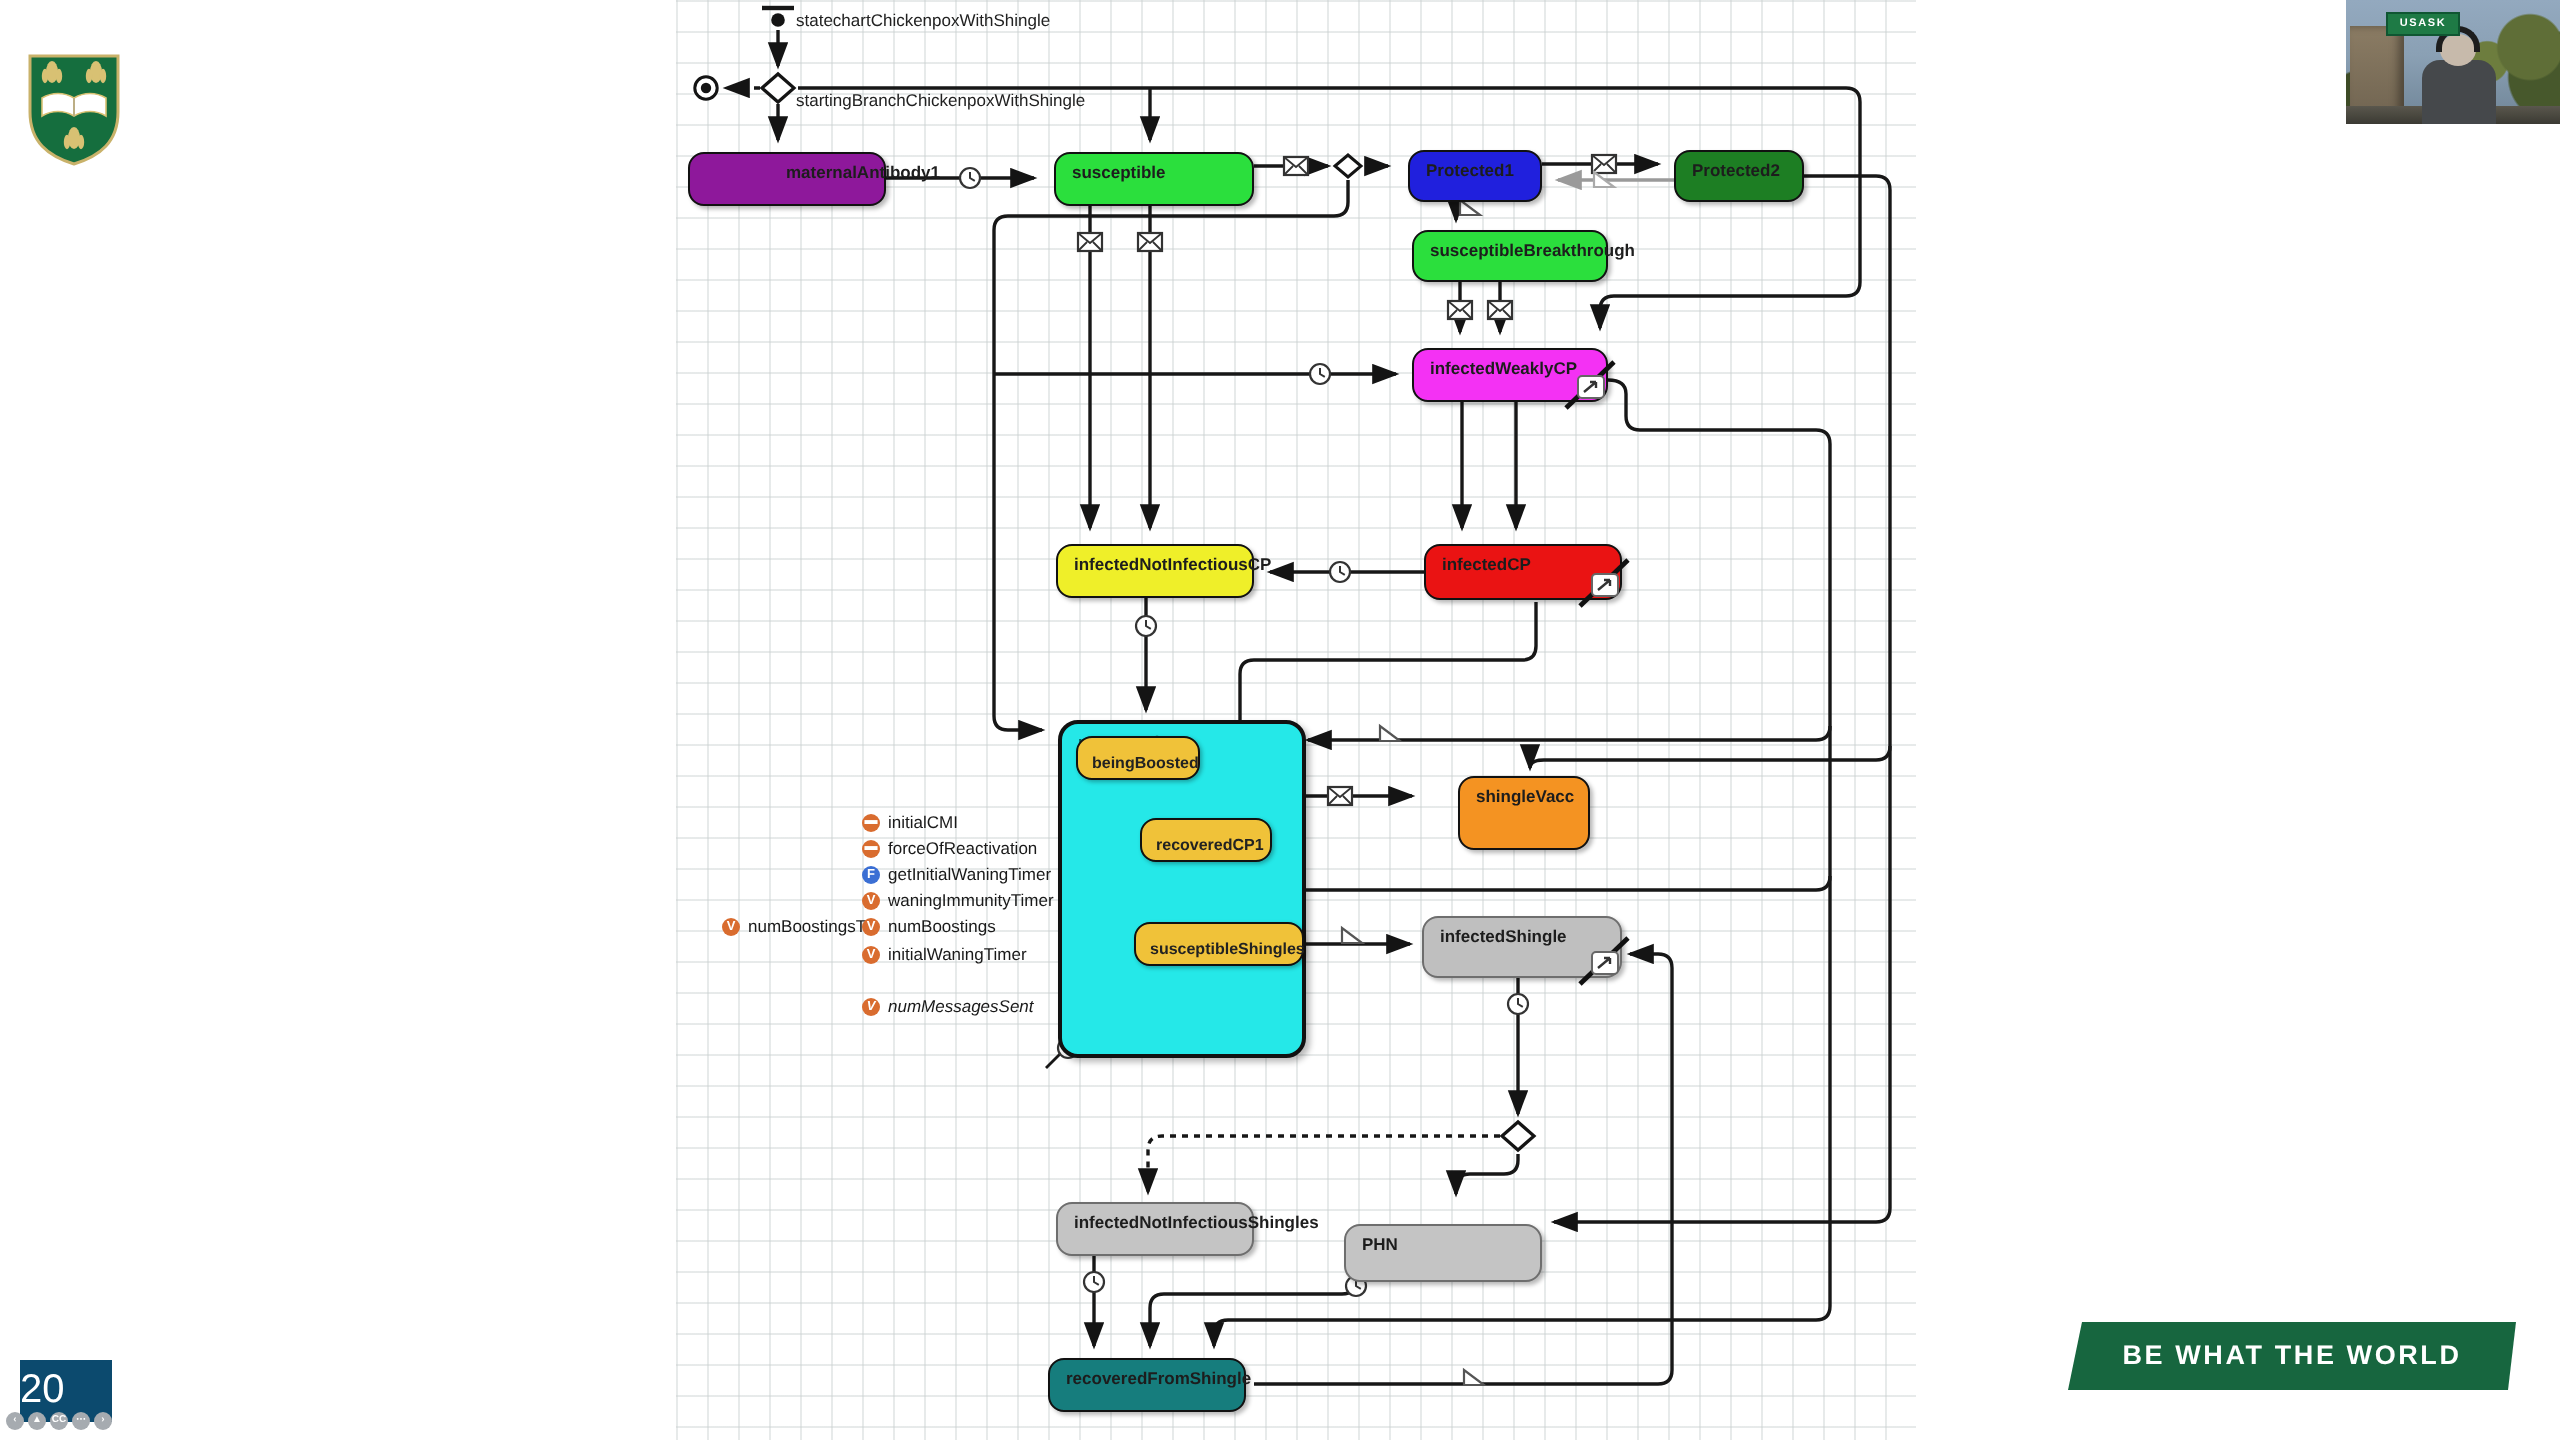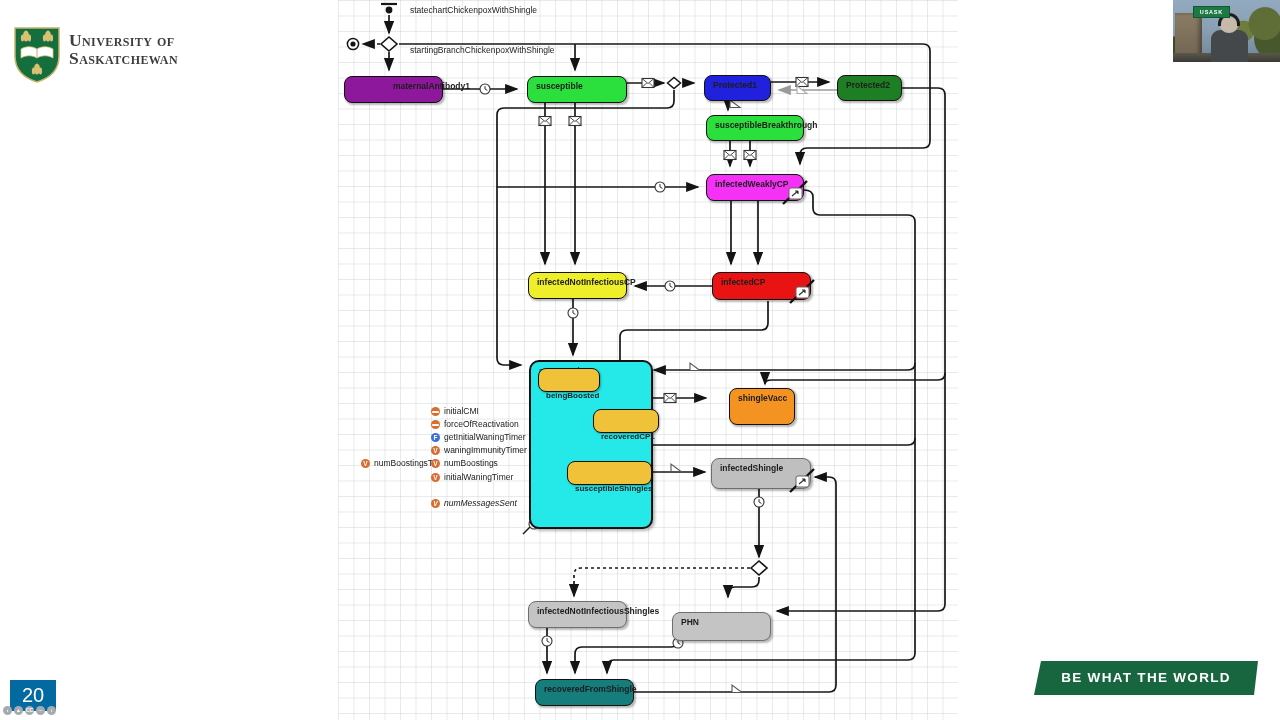--- a/index.html
+++ b/index.html
@@ -19,39 +19,39 @@
       radial-gradient(circle at 30% 55%, #55623200 0 8%, rgba(0,0,0,0) 9%),
       radial-gradient(circle at 8% 86%, #3d4b26 0 16%, rgba(0,0,0,0) 17%);
   }
   .wc-building { position:absolute; left:2px; top:13px; width:27px; height:49px; background:linear-gradient(180deg,#8b7c64,#6f6350); box-shadow:inset -3px 0 4px rgba(0,0,0,.35); }
   .wc-ground { position:absolute; left:0; bottom:0; width:100%; height:9px; background:linear-gradient(#5a574d,#3b3a33); }
   .wc-body { position:absolute; left:38px; top:30px; width:37px; height:33px; background:#45484b; border-radius:9px 9px 0 0; }
   .wc-head { position:absolute; left:47px; top:17px; width:18px; height:16px; background:#c7baab; border-radius:50%; }
   .wc-phones { position:absolute; left:45px; top:13px; width:22px; height:13px; border:3px solid #1d1d1d; border-bottom:none; border-radius:11px 11px 0 0; }
   .wc-badge { position:absolute; left:20px; top:6px; width:37px; height:12px; background:#1e7a45; border:1px solid #0f5632; color:#fff; font-size:5.5px; font-weight:bold; letter-spacing:.8px; text-align:center; line-height:10px; }
 
-  .page-num { position:absolute; left:10px; top:680px; width:46px; height:31px; background:#0369a1; color:#fff; font-size:20px; text-align:center; line-height:31px; }
+  .page-num { position:absolute; left:10px; top:680px; width:46px; height:31px; background:#0c4a6e; color:#fff; font-size:20px; text-align:left; line-height:31px; }
   .controls { position:absolute; left:3px; top:706px; display:flex; gap:2px; }
   .ctl { width:9px; height:9px; border-radius:50%; background:#a6abb0; color:#fff; font-size:5px; font-weight:bold; text-align:center; line-height:9px; cursor:pointer; }
   .banner { position:absolute; left:1034px; top:661px; width:224px; height:34px; background:#17663f; clip-path:polygon(7px 0, 100% 0, calc(100% - 4px) 100%, 0 100%); color:#fff; font-size:13.5px; font-weight:bold; letter-spacing:1.3px; text-align:center; line-height:34px; }
 
   
   #diagram { position:absolute; left:338px; top:0; width:620px; height:720px; background-color:#fff;
     background-image:
       linear-gradient(to right, rgba(202,209,209,.45) 1px, rgba(0,0,0,0) 1px),
       linear-gradient(to bottom, rgba(202,209,209,.45) 1px, rgba(0,0,0,0) 1px);
     background-size:15.5px 15.5px; }
   #wires { position:absolute; left:0; top:0; z-index:1; }
   #nodes { position:absolute; inset:0; z-index:2; }
   .state { position:absolute; border:1.5px solid #111; border-radius:8px; font-weight:700; font-size:8.5px; color:#1d1d1d; padding:4px 0 0 8px; white-space:nowrap; box-shadow:1.5px 1.5px 2px rgba(0,0,0,.28); }
   .state.gray { border-color:#6e6e6e; }
   .composite { position:absolute; border:2px solid #111; border-radius:10px; font-weight:700; font-size:8.5px; color:#045a5a; padding:4px 0 0 8px; box-shadow:2px 2px 3px rgba(0,0,0,.28); }
-  .inner { position:absolute; border:1.5px solid #111; border-radius:8px; font-weight:700; font-size:8px; color:#222; padding:22px 0 0 7px; white-space:nowrap; box-shadow:1px 1px 2px rgba(0,0,0,.3); }
+  .inner { position:absolute; border:1.5px solid #111; border-radius:8px; font-weight:700; font-size:8px; color:#222; padding:8px 0 0 7px; white-space:nowrap; box-shadow:1px 1px 2px rgba(0,0,0,.3); }
   .corner-ic { position:absolute; right:-4px; bottom:-4px; overflow:visible; }
-  .sc-label { position:absolute; z-index:3; font-size:8.5px; color:#222; white-space:nowrap;margin-left:12px; }
+  .sc-label { position:absolute; z-index:3; font-size:8.5px; color:#222; white-space:nowrap; }
   .var-row { position:absolute; z-index:3; display:flex; align-items:center; height:10px; }
   .var-ic { width:9px; height:9px; border-radius:50%; color:#fff; font-size:6.5px; font-weight:bold; text-align:center; line-height:9px; flex:0 0 9px; }
   .var-ic.var, .var-ic.param { background:#d96c2f; }
   .var-ic.param { line-height:7px; }
   .var-ic.func { background:#3b6fd4; }
   .var-label { margin-left:4px; font-size:8.5px; color:#1a1a1a; white-space:nowrap; }
 </style>
 </head>
 <body>
 
@@ -67,24 +67,20 @@
         <ellipse cx="34" cy="9" rx="3" ry="5.5"></ellipse>
           <ellipse cx="30.5" cy="11" rx="1.6" ry="3.6"></ellipse>
           <ellipse cx="37.5" cy="11" rx="1.6" ry="3.6"></ellipse>
         <ellipse cx="23" cy="42" rx="3" ry="5.5"></ellipse>
           <ellipse cx="19.5" cy="44" rx="1.6" ry="3.6"></ellipse>
           <ellipse cx="26.5" cy="44" rx="1.6" ry="3.6"></ellipse>
       </g>
       <path d="M7,22 C12,19 18,19 23,22 C28,19 34,19 39,22 L39,31 C34,28 28,28 23,31 C18,28 12,28 7,31 Z" fill="#ffffff" stroke="#d8c173" stroke-width="0.8"></path>
       <line x1="23" y1="22" x2="23" y2="31" stroke="#bcae85" stroke-width="1"></line>
     </svg>
-    <div class="logo-text">
-      <div>University of</div>
-      <div>Saskatchewan</div>
-    </div>
   </div>
 
   <div class="webcam">
     <div class="wc-trees"></div>
     <div class="wc-building"></div>
     <div class="wc-ground"></div>
     <div class="wc-body"></div>
     <div class="wc-head"></div>
     <div class="wc-phones"></div>
     <div class="wc-badge">USASK</div>
@@ -277,23 +273,23 @@
             <path d="M7,12 L13,7 M13,7 L10,7 M13,7 L13,10" stroke="#333" stroke-width="1.2" fill="none"></path>
           </svg></div>
         <div class="state" style="left: 391px; top: 388px; width: 66px; height: 37px; background: rgb(244, 147, 34);"><span>shingleVacc</span></div>
         <div class="state gray" style="left: 373px; top: 458px; width: 100px; height: 31px; background: rgb(191, 191, 191);"><span>infectedShingle</span><svg class="corner-ic" width="22" height="20" style="overflow:visible">
             <path d="M-2,20 L22,-3" stroke="#111" stroke-width="2.4" fill="none"></path>
             <rect x="4" y="4" width="13" height="11" rx="2" fill="#fff" stroke="#666"></rect>
             <path d="M7,12 L13,7 M13,7 L10,7 M13,7 L13,10" stroke="#333" stroke-width="1.2" fill="none"></path>
           </svg></div>
         <div class="state gray" style="left: 190px; top: 601px; width: 99px; height: 27px; background: rgb(196, 196, 196);"><span>infectedNotInfectiousShingles</span></div>
         <div class="state gray" style="left: 334px; top: 600px; width: 99px; height: 29px; background: rgb(196, 196, 196); margin-top: 12px;"><span>PHN</span></div>
-        <div class="state" style="left: 197px; top: 679px; width: 99px; height: 27px; background: rgb(22, 125, 125);"><span>recoveredFromShingle</span></div>
+        <div class="state" style="left: 186px; top: 679px; width: 99px; height: 27px; background: rgb(22, 125, 125);"><span>recoveredFromShingle</span></div>
         <div class="inner" style="left: 200px; top: 368px; width: 62px; height: 22px; background: rgb(240, 194, 57);"><span>beingBoosted</span></div>
-        <div class="inner" style="left: 232px; top: 409px; width: 66px; height: 22px; background: rgb(240, 194, 57); margin-left: 23px;"><span>recoveredCP1</span></div>
+        <div class="inner" style="left: 232px; top: 409px; width: 66px; height: 22px; background: rgb(240, 194, 57);"><span>recoveredCP1</span></div>
         <div class="inner" style="left: 229px; top: 461px; width: 85px; height: 22px; background: rgb(240, 194, 57);"><span>susceptibleShingles</span></div>
       </div>
 
     <div class="sc-label" style="left:60px; top:5px;">statechartChickenpoxWithShingle</div>
     <div class="sc-label" style="left:60px; top:45px;">startingBranchChickenpoxWithShingle</div>
     <div id="vars">
         <div class="var-row" style="left: 93px; top: 406px;">
           <span class="var-ic param">▬</span>
           <span class="var-label">initialCMI</span>
         </div>

